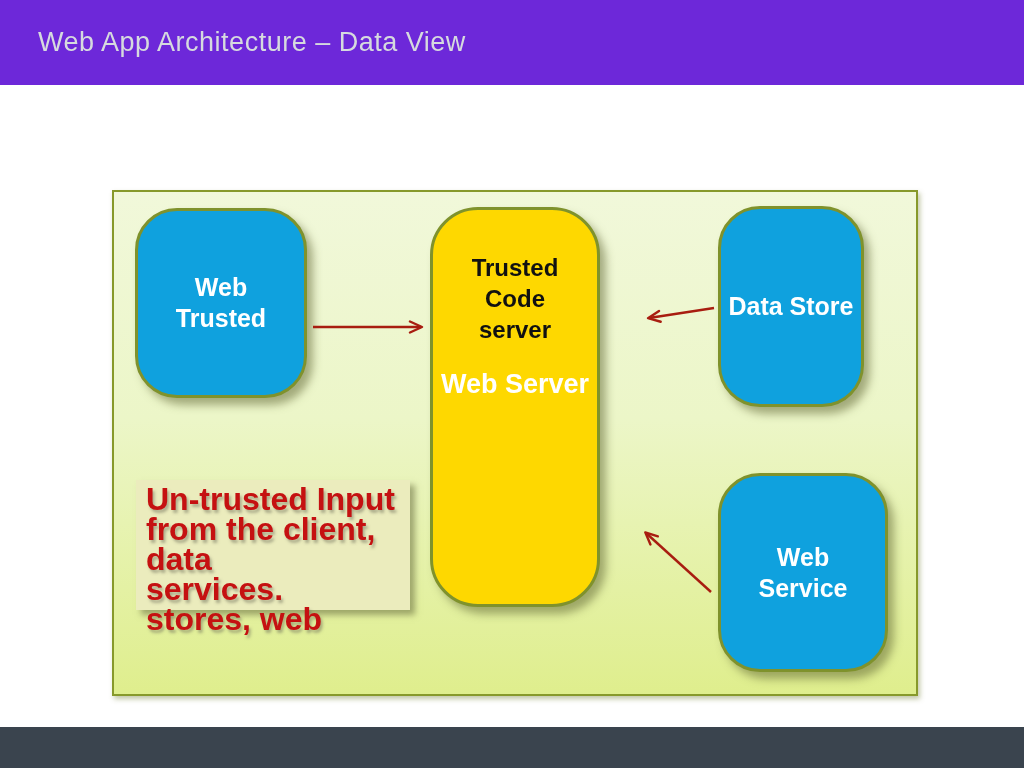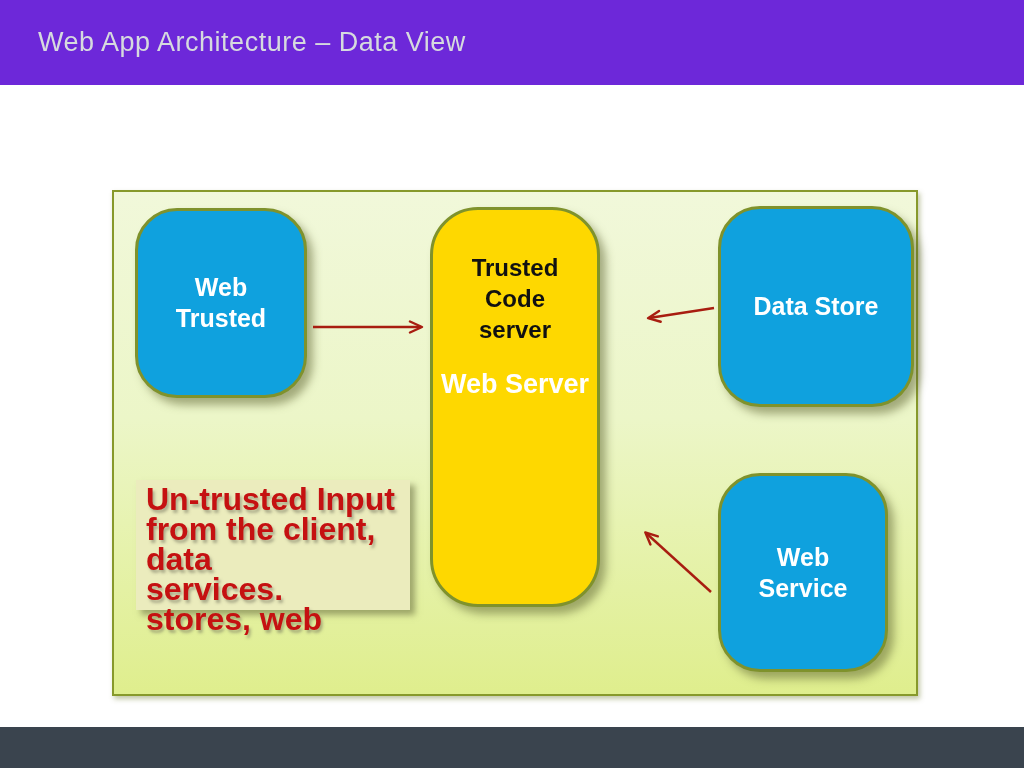--- a/index.html
+++ b/index.html
@@ -53,21 +53,21 @@
     font-weight: bold;
   }
   .node-blue {
     background: #0fa1de;
     color: #ffffff;
     border-radius: 42px;
     font-size: 25px;
     line-height: 31px;
   }
   .node-web-client  { left: 135px; top: 208px; width: 172px; height: 190px; }
-  .node-data-store  { left: 718px; top: 206px; width: 196px; height: 201px; }
+  .node-data-store  { left: 718px; top: 206px; width: 146px; height: 201px; }
   .node-web-service { left: 718px; top: 473px; width: 170px; height: 199px; }
 
   .node-web-server {
     left: 430px; top: 207px; width: 170px; height: 400px;
     background: #fed800;
     border-radius: 48px;
     justify-content: flex-start;
     padding-top: 42px;
   }
   .server-body-line {

